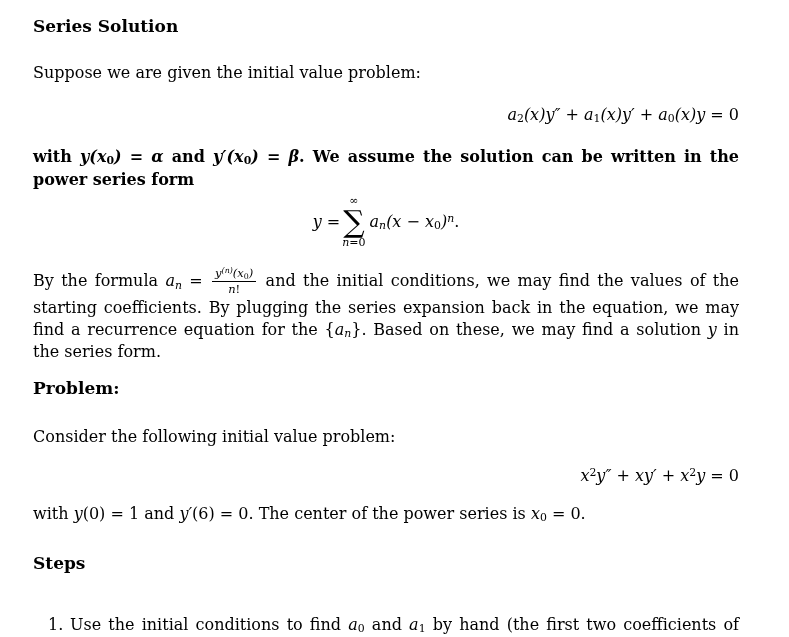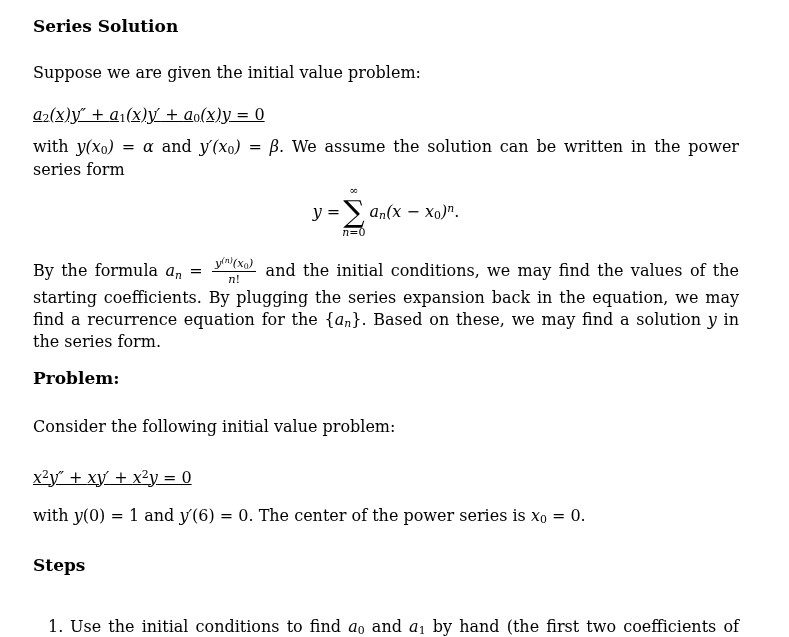--- a/index.html
+++ b/index.html
@@ -21,25 +21,24 @@
   }
   .heading {
     font-weight: bold;
     font-size: 17px;
     line-height: 1.2;
   }
   .para {
     text-align: justify;
     margin-top: 26px;
   }
-  .para-tight { margin-top: 10px; }
+  .para-tight { margin-top: 20px; font-weight: bold; }
   .eq {
-    text-align: left;
+    text-align: right;
     margin-top: 19px;
-    text-decoration: underline;
   }
   .eq-sum {
     display: flex;
     justify-content: center;
     align-items: center;
     margin-top: 4px;
   }
   .m { font-style: italic; }
   .it { font-style: italic; }
   sub { font-size: 68%; line-height: 0; vertical-align: -0.22em; }
@@ -105,21 +104,21 @@
 
   <div class="para" style="margin-top:18px"><span>By the formula </span><span class="m">a</span><sub class="it">n</sub><span> = </span><span class="frac">
         <span class="frac-num"><span class="m">y</span><sup class="it">(n)</sup><span class="m">(x</span><sub>0</sub><span class="m">)</span></span>
         <span class="frac-den"><span class="m">n</span><span>!</span></span>
       </span><span> and the initial conditions, we may find the values of the starting coefficients. By plugging the series expansion back in the equation, we may find a recurrence equation for the {</span><span class="m">a</span><sub class="it">n</sub><span>}. Based on these, we may find a solution </span><span class="m">y</span><span> in the series form.</span></div>
 
   <div class="heading hd-problem">Problem:</div>
 
   <div class="para para-consider"><span>Consider the following initial value problem:</span></div>
 
-  <div class="eq" style="margin-top:28px"><span class="m">x</span><sup>2</sup><span class="m">y″</span><span> + </span><span class="m">xy′</span><span> + </span><span class="m">x</span><sup>2</sup><span class="m">y</span><span> = 0</span></div>
+  <div class="eq" style="margin-top:16px"><span class="m">x</span><sup>2</sup><span class="m">y″</span><span> + </span><span class="m">xy′</span><span> + </span><span class="m">x</span><sup>2</sup><span class="m">y</span><span> = 0</span></div>
 
   <div class="para para-center"><span>with </span><span class="m">y</span><span>(0) = 1 and </span><span class="m">y′</span><span>(6) = 0. The center of the power series is </span><span class="m">x</span><sub>0</sub><span> = 0.</span></div>
 
   <div class="heading hd-steps">Steps</div>
 
   <div class="step">
     <span class="step-marker">1.</span>
     <span class="step-text"><span>Use the initial conditions to find </span><span class="m">a</span><sub>0</sub><span> and </span><span class="m">a</span><sub>1</sub><span> by hand (the first two coefficients of the series solution). Print out </span></span>
   </div>
 

